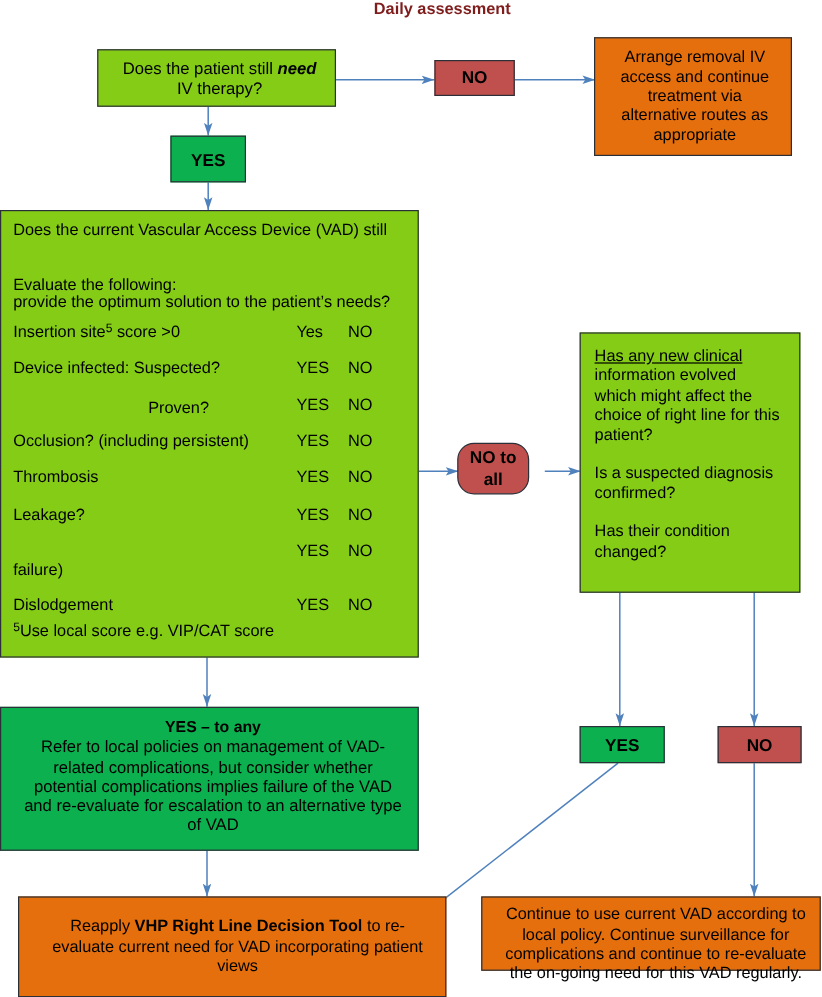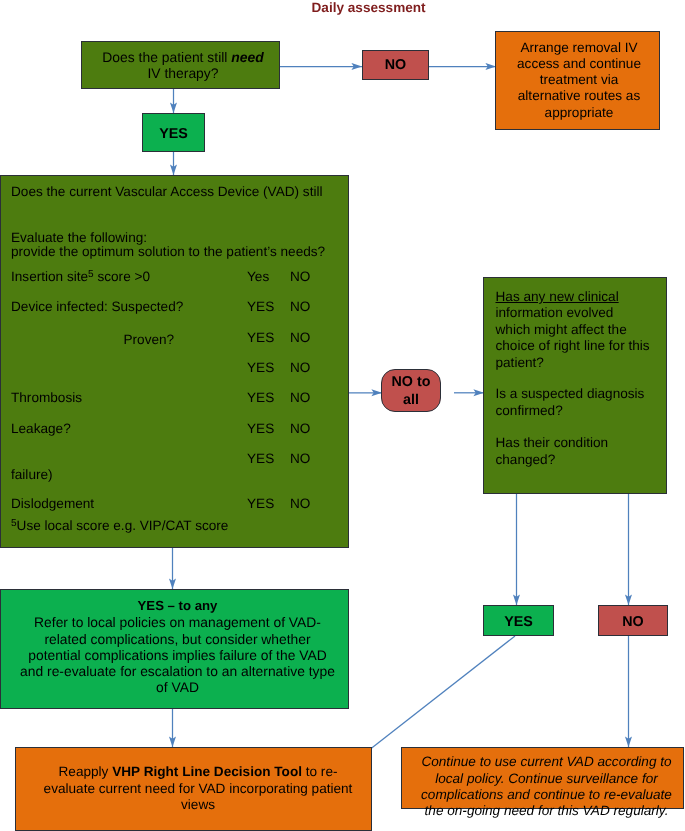--- a/index.html
+++ b/index.html
@@ -1,21 +1,21 @@
 <!DOCTYPE html>
 <html><head>
 <meta charset="utf-8">
 <style>
   html,body{margin:0;padding:0;}
   body{width:685px;height:831px;background:#ffffff;
        font-family:"Liberation Sans",sans-serif;position:relative;overflow:hidden;
        -webkit-font-smoothing:antialiased;text-rendering:geometricPrecision;}
   .node{position:absolute;box-sizing:border-box;border:1.4px solid #2b2f38;color:#000;}
   .flexc{display:flex;align-items:center;justify-content:center;}
-  .blue{background:#4d7c0f;}
+  .blue{background:#84cc16;}
   .green{background:#0CB04F;}
   .red{background:#C0504D;}
   .orange{background:#E56F0C;}
   .edges{position:absolute;left:0;top:0;width:685px;height:831px;pointer-events:none;}
   .title{position:absolute;font-weight:bold;color:#7f1d1d;font-size:13.6px;line-height:16px;white-space:nowrap;}
   .ctext{text-align:center;font-size:13.6px;line-height:16.4px;width:100%;box-sizing:border-box;}
   .line{position:absolute;font-size:13.6px;line-height:16.4px;white-space:nowrap;}
   .lbl{font-weight:bold;font-size:14.3px;text-align:center;line-height:16.5px;position:relative;top:1.6px;}
   sup{font-size:0.74em;vertical-align:0.42em;line-height:0;}
 </style>
@@ -81,20 +81,21 @@
   <div class="line" style="left:289px;top:93.0px;">NO</div>
 
   <div class="line" style="left:10px;top:123.3px;">Device infected: Suspected?</div>
   <div class="line" style="left:246px;top:123.3px;">YES</div>
   <div class="line" style="left:289px;top:123.3px;">NO</div>
 
   <div class="line" style="left:122.5px;top:156px;">Proven?</div>
   <div class="line" style="left:246px;top:153.6px;">YES</div>
   <div class="line" style="left:289px;top:153.6px;">NO</div>
 
+  <div class="line" style="left:10px;top:184.0px;">Occlusion? (including persistent)</div>
   <div class="line" style="left:246px;top:184.0px;">YES</div>
   <div class="line" style="left:289px;top:184.0px;">NO</div>
 
   <div class="line" style="left:10px;top:214.3px;">Thrombosis</div>
   <div class="line" style="left:246px;top:214.3px;">YES</div>
   <div class="line" style="left:289px;top:214.3px;">NO</div>
 
   <div class="line" style="left:10px;top:244.6px;">Leakage?</div>
   <div class="line" style="left:246px;top:244.6px;">YES</div>
   <div class="line" style="left:289px;top:244.6px;">NO</div>
@@ -148,20 +149,20 @@
 </div>
 
 <div class="node orange" style="left:15px;top:747px;width:357px;height:84px;">
   <div class="ctext" style="position:absolute;left:0;top:16.2px;padding-left:9px;">
     <span>Reapply </span><b>VHP Right Line Decision Tool</b><span> to re-</span><br>
     <span>evaluate current need for VAD incorporating patient</span><br>
     <span>views</span>
   </div>
 </div>
 
-<div class="node orange" style="left:401px;top:747px;width:283px;height:62px;font-style:italic;">
+<div class="node orange" style="left:401px;top:747px;width:283px;height:62px;">
   <div class="ctext" style="position:absolute;left:0;top:6.2px;padding-left:8px;">
     <span>Continue to use current VAD according to</span><br>
     <span>local policy. Continue surveillance for</span><br>
     <span>complications and continue to re-evaluate</span><br>
     <span>the on-going need for this VAD regularly.</span>
   </div>
 </div>
 
 </body></html>

